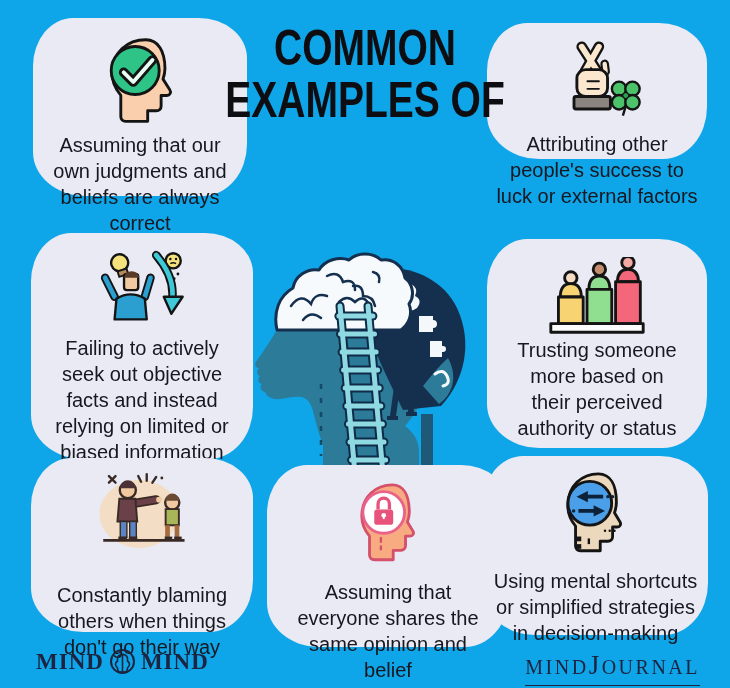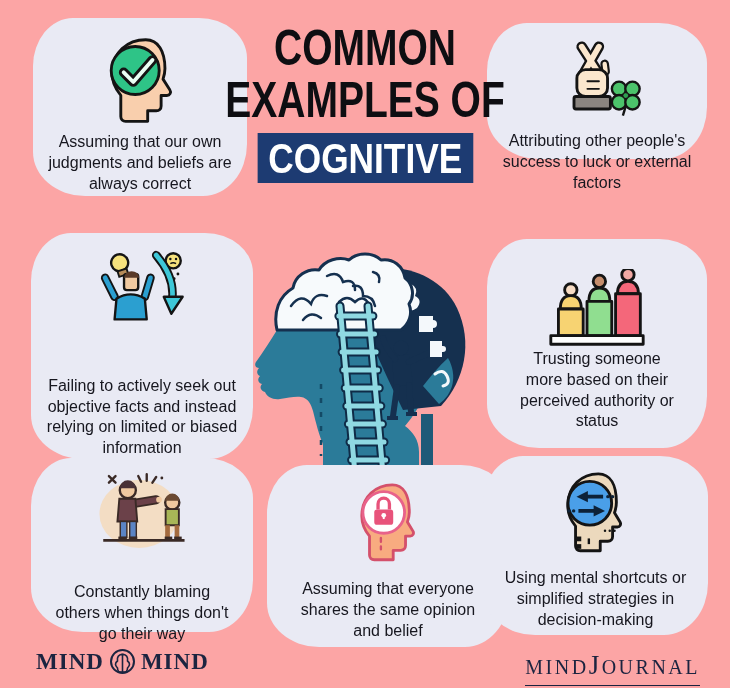--- a/index.html
+++ b/index.html
@@ -1,20 +1,20 @@
 <!DOCTYPE html>
 <html><head>
 <meta charset="utf-8">
 <style>
   * { margin: 0; padding: 0; box-sizing: border-box; }
   html,body { width:730px; height:688px; }
   body { font-family: "Liberation Sans", sans-serif; }
   .poster {
     position: relative; width: 730px; height: 688px;
-    background: #fca5a5; overflow: hidden; text-decoration: underline;
+    background: #0ea5e9; overflow: hidden; text-decoration: underline;
   }
   
   .title-block { position:absolute; left:0; right:0; top:22px; text-align:center; z-index:3; }
   .title-line {
     font-weight: bold; color:#0e0e12; font-size:50px; line-height:1.04;
     transform: scaleX(0.78); transform-origin:50% 50%;
     letter-spacing:0px; white-space:nowrap;
   }
   .title-box {
     display:inline-block; background:#1d3b72; color:#ffffff;
@@ -23,26 +23,26 @@
     margin-top:7px; white-space:nowrap;
   }
   .box-row { line-height:0; }
   
   .card {
     position:absolute; background:#e9eaf4; z-index:2;
     border-radius: 40px 48px 44px 52px / 48px 40px 52px 44px;
     display:flex; flex-direction:column; align-items:center;
     text-align:center; color:#17171f;
   }
-  .card-text { font-size:16px; line-height:1.3; font-weight:500; }
+  .card-text { font-size:20px; line-height:1.3; font-weight:500; }
   .card-icon { flex:0 0 auto; }
   .c1 { left:33px;  top:18px;  width:214px; height:178px; padding-top:14px; }
   .c2 { left:487px; top:23px;  width:220px; height:136px; padding-top:16px; }
   .c3 { left:31px;  top:233px; width:222px; height:226px; padding-top:16px;justify-content:space-between; }
-  .c4 { left:487px; top:239px; width:220px; height:209px; padding-top:30px; }
+  .c4 { left:487px; top:239px; width:220px; height:209px; padding-top:10px;justify-content:center; }
   .c5 { left:31px;  top:458px; width:222px; height:174px; padding-top:12px; }
   .c6 { left:267px; top:465px; width:242px; height:182px; padding-top:14px; }
   .c7 { left:483px; top:456px; width:225px; height:179px; padding-top:12px; }
   .c1 .card-text { max-width:196px; }
   .c2 .card-text { max-width:204px; }
   .c3 .card-text { max-width:192px; }
   .c4 .card-text { max-width:168px; }
   .c5 .card-text { max-width:178px;margin-top:28px; }
   .c6 .card-text { max-width:196px; }
   .c7 .card-text { max-width:206px; }
@@ -65,21 +65,20 @@
   .logo-right .big-j { font-size:27px; letter-spacing:2.5px; }
 </style>
 </head>
 <body>
 
 <div class="poster">
 
   <div class="title-block">
     <div class="title-line">COMMON</div>
     <div class="title-line">EXAMPLES OF</div>
-    <div class="box-row"><span class="title-box">COGNITIVE</span></div>
   </div>
 
   <svg class="centre-art" viewBox="0 0 240 230">
 
     <path d="M120,10 C80,14 48,40 34,84 C28,94 20,106 13,116 c-2,3 0,6 3,6 c-3,3 -2,7 1,8 c-3,3 -2,7 2,8 c-3,3 -1,7 3,8 c2,5 8,8 15,7 c8,-1 15,-3 21,-2 c7,1 10,7 12,14 c3,12 6,24 10,33 l0,28 l96,0 l0,-20 c0,-12 -6,-20 -14,-26 c16,-18 26,-42 26,-66 C208,62 170,14 120,10 z" fill="#2b7b99"></path>
     <rect x="178" y="168" width="12" height="62" fill="#1e5a78"></rect>
 
     <path d="M108,30 C145,12 196,24 214,62 C230,96 222,134 198,160 L160,164 C138,120 118,76 108,30 z" fill="#15304f"></path>
 
     <path d="M140,48 q6,-10 16,-6 q4,-8 12,-4 q8,4 4,12 q8,4 2,12 q-8,6 -14,0 q-10,4 -14,-4 q-4,-6 -6,-10 z" fill="#f4f8fb"></path>

